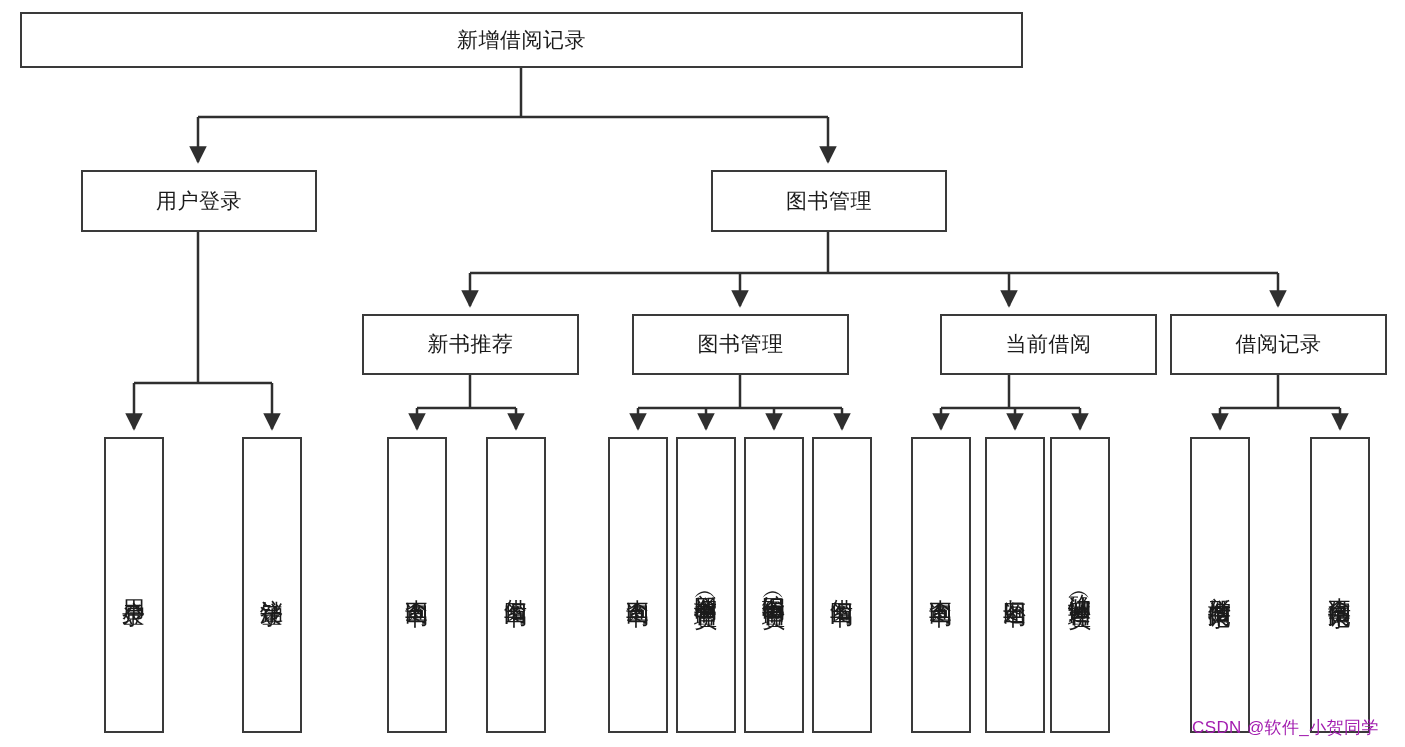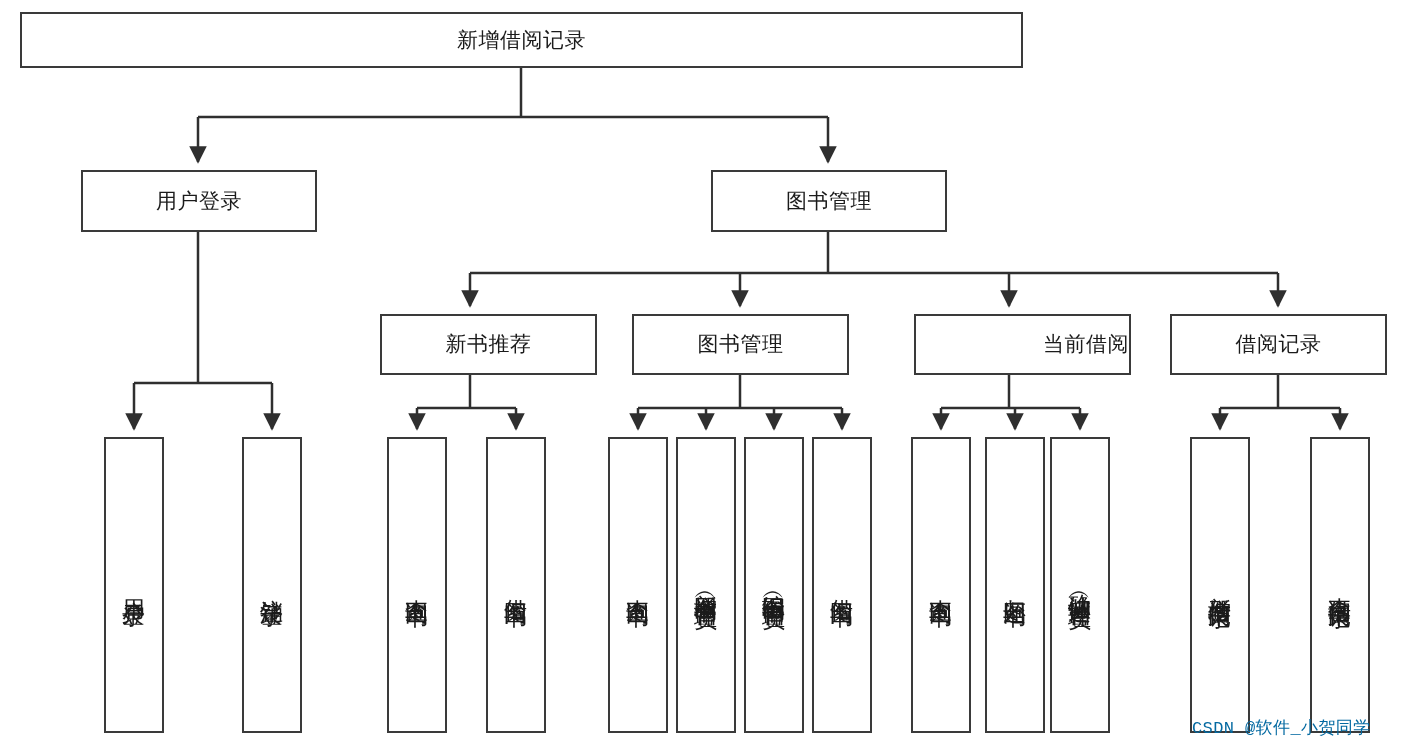--- a/index.html
+++ b/index.html
@@ -52,25 +52,24 @@
     writing-mode: vertical-rl;
     text-orientation: upright;
     font-size: 23px;
     letter-spacing: 2px;
     line-height: 1.05;
     white-space: pre-line;
   }
   .watermark {
     position: absolute;
     font-size: 17px;
-    color: #0369a1;
+    color: #a21caf;
     white-space: nowrap;
     letter-spacing: 0.4px;
     pointer-events: none;
-    font-family: Liberation Mono, monospace;
   }
 </style>
 </head>
 <body>
 
 <div id="canvas">
 
   <svg id="edges" viewBox="0 0 1405 747" xmlns="http://www.w3.org/2000/svg">
     <defs>
       <marker id="arrow" viewBox="0 0 10 10" refX="9" refY="5" markerWidth="7" markerHeight="7" orient="auto-start-reverse">
@@ -125,27 +124,27 @@
     <span class="label">新增借阅记录</span>
   </div>
 
   <div class="node horiz" style="left:81px; top:170px; width:236px; height:62px;">
     <span class="label">用户登录</span>
   </div>
   <div class="node horiz" style="left:711px; top:170px; width:236px; height:62px;">
     <span class="label">图书管理</span>
   </div>
 
-  <div class="node horiz" style="left:362px; top:314px; width:217px; height:61px;margin-left:18px;">
+  <div class="node horiz" style="left:362px; top:314px; width:217px; height:61px;">
     <span class="label">新书推荐</span>
   </div>
   <div class="node horiz" style="left:632px; top:314px; width:217px; height:61px;">
     <span class="label">图书管理</span>
   </div>
-  <div class="node horiz" style="left:914px; top:314px; width:217px; height:61px;justify-content:flex-end;">
+  <div class="node horiz" style="left:940px; top:314px; width:217px; height:61px;">
     <span class="label">当前借阅</span>
   </div>
   <div class="node horiz" style="left:1170px; top:314px; width:217px; height:61px;align-items:center;">
     <span class="label">借阅记录</span>
   </div>
 
   <div class="node vert" style="left:104px; top:437px; width:60px; height:296px;">
     <span class="label">用户登录</span>
   </div>
   <div class="node vert" style="left:242px; top:437px; width:60px; height:296px;">

